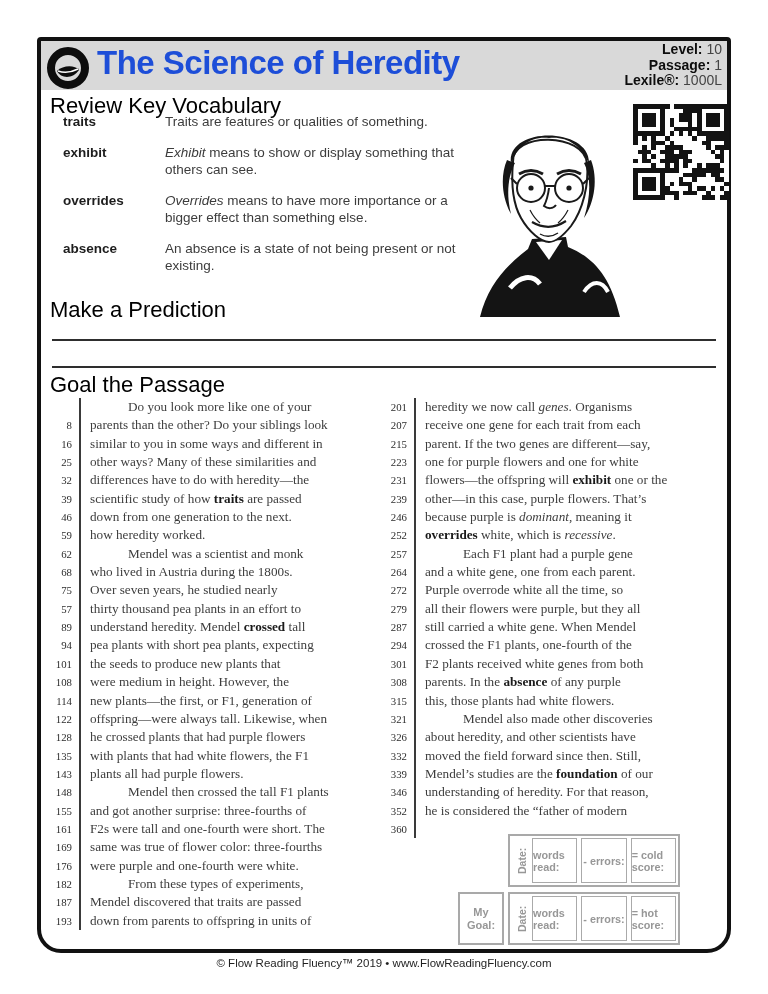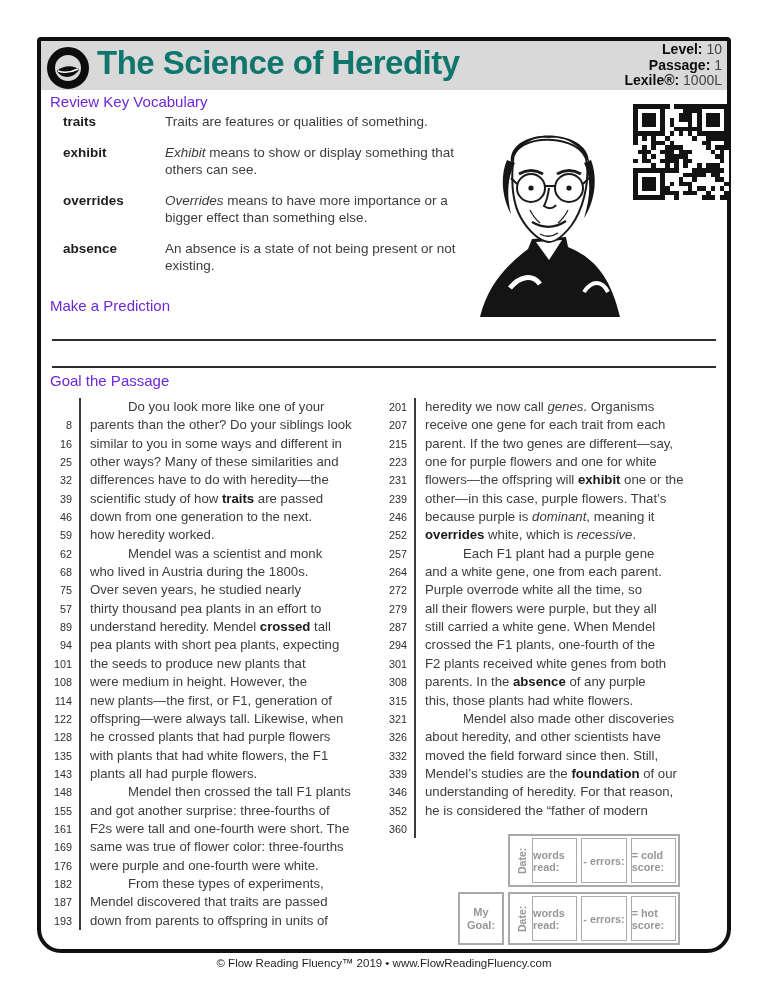--- a/index.html
+++ b/index.html
@@ -1,33 +1,33 @@
 <!DOCTYPE html>
 <html><head>
 <meta charset="utf-8">
 <style>
   html,body{margin:0;padding:0;}
   body{width:768px;height:994px;background:#ffffff;font-family:"Liberation Sans",sans-serif;position:relative;overflow:hidden;color:#222;}
   .sheet{position:absolute;inset:0;}
   .frame{position:absolute;left:37px;top:37px;width:694px;height:916px;box-sizing:border-box;border:4px solid #111;border-radius:4px 4px 24px 24px;background:#fff;}
   .band{position:absolute;left:41px;top:41px;width:686px;height:49px;background:#d9d9d9;}
   .logo{position:absolute;left:46px;top:46px;width:44px;height:44px;}
-  .title{position:absolute;left:97px;top:44px;font-size:33px;font-weight:bold;color:#0f766e;letter-spacing:-0.5px;white-space:nowrap;}
+  .title{position:absolute;left:97px;top:44px;font-size:33px;font-weight:bold;color:#1d4ed8;letter-spacing:-0.5px;white-space:nowrap;}
   .meta{position:absolute;left:560px;top:42px;width:162px;text-align:right;font-size:14px;line-height:15.5px;color:#444;}
   .meta b{color:#0d0d0d;}
-  .h1{position:absolute;font-size:15px;color:#6d28d9;white-space:nowrap;}
+  .h1{position:absolute;font-size:22px;color:#000000;white-space:nowrap;}
   .vocab{position:absolute;left:63px;top:113px;width:420px;}
   .vrow{display:flex;margin-bottom:13px;}
   .vterm{width:102px;font-weight:bold;font-size:13.5px;color:#1d1d1d;padding-top:1px;}
   .vdef{width:308px;font-size:13.5px;line-height:17.5px;color:#3c3c3c;}
   .portrait{position:absolute;left:452px;top:92px;width:195px;height:225px;}
   .qr{position:absolute;left:633px;top:104px;width:96px;height:96px;background:#fff;display:grid;grid-template-rows:repeat(21,1fr);grid-template-columns:repeat(21,1fr);}
   .qr i{background:#131313;}
   .pline{position:absolute;left:52px;width:664px;border-top:2px solid #2e2e2e;height:0;}
-  .passage-col{position:absolute;top:398px;}
+  .passage-col{position:absolute;top:398px;font-family:Liberation Serif, serif;}
   .line{display:flex;height:18.35px;line-height:18.35px;font-size:13.2px;color:#3d3d3d;}
   .num{width:26px;text-align:right;padding-right:7px;font-size:10.8px;color:#2d2d2d;flex:none;}
   .txt{border-left:2px solid #3a3a3a;padding-left:9px;white-space:nowrap;flex:1;}
   .txt.indent{padding-left:47px;}
   .txt b{color:#1a1a1a;}
   .score{position:absolute;box-sizing:border-box;border:2px solid #a9a9a9;background:#fff;display:flex;padding:2px;color:#979797;}
   .score .datecell{width:20px;display:flex;align-items:center;justify-content:center;font-weight:bold;font-size:10.5px;writing-mode:vertical-rl;transform:rotate(180deg);flex:none;}
   .score .rows{flex:1;display:flex;flex-direction:row;gap:4px;}
   .srow{flex:1;border:1.5px solid #aaaaaa;font-weight:bold;font-size:10.8px;display:flex;align-items:center;justify-content:center;}
   .goalbox{position:absolute;box-sizing:border-box;border:2px solid #a9a9a9;background:#fff;color:#979797;font-weight:bold;font-size:11px;display:flex;align-items:center;justify-content:center;text-align:center;line-height:13px;}

